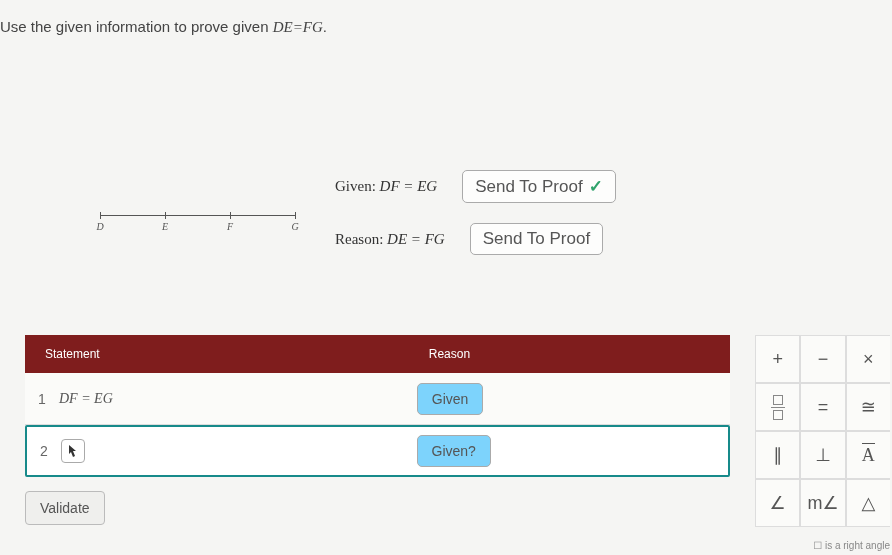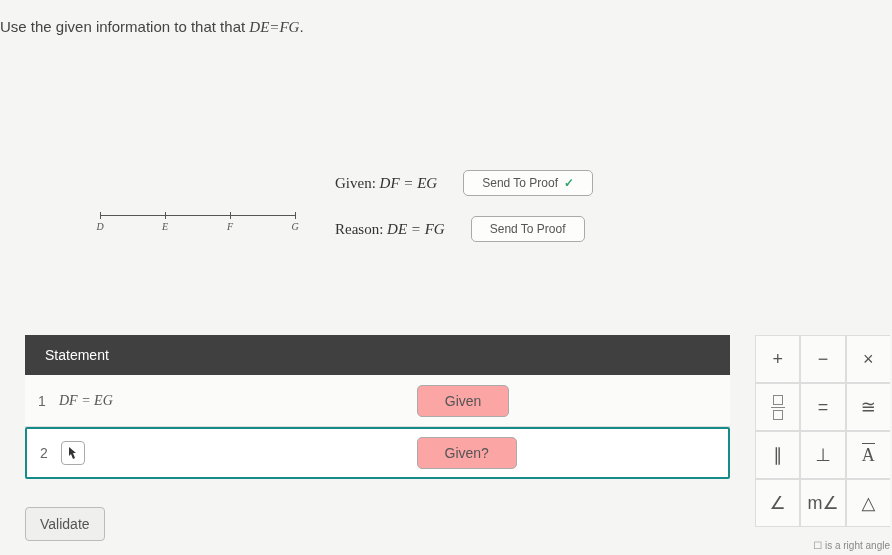--- a/index.html
+++ b/index.html
@@ -6,56 +6,56 @@
 body { font-family: Arial, Helvetica, sans-serif; width: 892px; height: 555px; background: #f5f5f3; color: #333; position: relative; overflow: hidden; }
 .prompt { position: absolute; top: 18px; left: 0; font-size: 15px; color: #444; }
 .prompt .math { font-style: italic; font-family: Liberation Serif, serif; }
 
 .figure { position: absolute; top: 215px; left: 100px; }
 .line { width: 195px; height: 1px; background: #555; position: relative; }
 .tick { position: absolute; top: -3px; width: 1px; height: 7px; background: #555; }
 .tick-label { position: absolute; top: 6px; font-size: 10px; color: #555; font-style: italic; font-family: 'Times New Roman', serif; transform: translateX(-50%); }
 
 .gp-block { position: absolute; top: 170px; left: 335px; font-size: 15px; }
-.gp-row { display: flex; align-items: center; gap: 26px; margin-bottom: 20px; }
+.gp-row { display: flex; align-items: center; gap: 10px; margin-bottom: 20px; }
 .gp-label { font-family: 'Times New Roman', serif; }
 .gp-label .math { font-style: italic; }
-.send-btn { border: 1px solid #aaa; border-radius: 5px; padding: 5px 18px; font-size: 12px; background: #fdfdfc; color: #555; display: flex; align-items: center; gap: 6px; cursor: pointer; }
+.send-btn { border: 1px solid #aaa; border-radius: 5px; padding: 5px 12px; font-size: 17px; background: #fdfdfc; color: #555; display: flex; align-items: center; gap: 6px; cursor: pointer; margin-left: 15px; }
 .check { color: #2fa36b; font-weight: bold; }
 
 .proof-area { position: absolute; top: 335px; left: 25px; width: 705px; }
-.proof-header { display: flex; background: #404040; color: #fff; font-size: 14px; }
+.proof-header { display: flex; background: #7f1d1d; color: #fff; font-size: 12px; }
 .hcell-s { flex: 0 0 55%; padding: 12px 20px; }
 .hcell-r { flex: 1; padding: 12px 16px; }
 .proof-row { display: flex; align-items: center; border-bottom: 1px solid #ddd; background: #fbfbf9; min-height: 52px; }
 .num { flex: 0 0 34px; text-align: center; color: #666; font-size: 14px; }
 .stmt { flex: 0 0 calc(55% - 34px); font-size: 14px; color: #555; font-family: 'Times New Roman', serif; font-style: italic; }
 .rsn { flex: 1; padding-left: 4px; }
-.reason-pill { display: inline-block; border: 1px solid #aaa; border-radius: 5px; padding: 7px 27px; font-size: 14px; background: #fca5a5; color: #555; cursor: pointer; }
+.reason-pill { display: inline-block; border: 1px solid #aaa; border-radius: 5px; padding: 7px 14px; font-size: 14px; background: #7dd3fc; color: #555; cursor: pointer; }
 .proof-row.active { border: 2px solid #178a8a; border-radius: 2px; background: #fff; }
 .cursor-box { display: inline-flex; align-items: center; justify-content: center; width: 24px; height: 24px; border: 1px solid #aaa; border-radius: 4px; background: #fff; }
-.validate { margin-top: 28px; border: 1px solid #bbb; border-radius: 4px; background: #efefed; padding: 8px 14px; font-size: 14px; color: #555; cursor: pointer; }
+.validate { margin-top: 14px; border: 1px solid #bbb; border-radius: 4px; background: #efefed; padding: 8px 14px; font-size: 14px; color: #555; cursor: pointer; }
 
 .palette { position: absolute; top: 335px; left: 755px; width: 135px; }
 .pal-row { display: flex; }
 .pal-cell { flex: 1; height: 48px; border: 1px solid #ddd; display: flex; align-items: center; justify-content: center; font-size: 18px; color: #555; background: #fbfbf9; cursor: pointer; }
 .pal-cell:last-child { border-right: none; }
 .frac { display: inline-flex; flex-direction: column; align-items: center; font-size: 10px; line-height: 1; }
 .frac .top { border: 1px solid #888; width: 10px; height: 10px; margin-bottom: 2px; }
 .frac .bar { width: 14px; height: 1px; background: #888; margin-bottom: 2px; }
 .frac .bot { border: 1px solid #888; width: 10px; height: 10px; }
 .overA { position: relative; display: inline-block; font-family: 'Times New Roman', serif; }
 .overA::before { content: ""; position: absolute; top: -2px; left: 0; right: 0; height: 1px; background: #555; }
 .footnote { position: absolute; right: 2px; bottom: 4px; font-size: 10px; color: #888; }
 </style>
 </head>
 <body>
 
 <div class="prompt">
-  <span>Use the given information to that that </span><span class="math">DE=FG</span><span>.</span>
+  <span>Use the given information to prove given </span><span class="math">DE=FG</span><span>.</span>
 </div>
 
 <div class="figure">
   <div class="line">
     <span class="tick" style="left:0"></span>
     <span class="tick-label" style="left:0">D</span>
     <span class="tick" style="left:65px"></span>
     <span class="tick-label" style="left:65px">E</span>
     <span class="tick" style="left:130px"></span>
     <span class="tick-label" style="left:130px">F</span>
@@ -76,20 +76,21 @@
     <span class="gp-label"><span>Reason: </span><span class="math">DE = FG</span></span>
     <button class="send-btn">
       <span>Send To Proof</span>
     </button>
   </div>
 </div>
 
 <div class="proof-area">
   <div class="proof-header">
     <div class="hcell-s">Statement</div>
+    <div class="hcell-r">Reason</div>
   </div>
 
   <div class="proof-row">
     <div class="num">1</div>
     <div class="stmt">DF = EG</div>
     <div class="rsn">
       <span class="reason-pill">Given</span>
     </div>
   </div>
 

